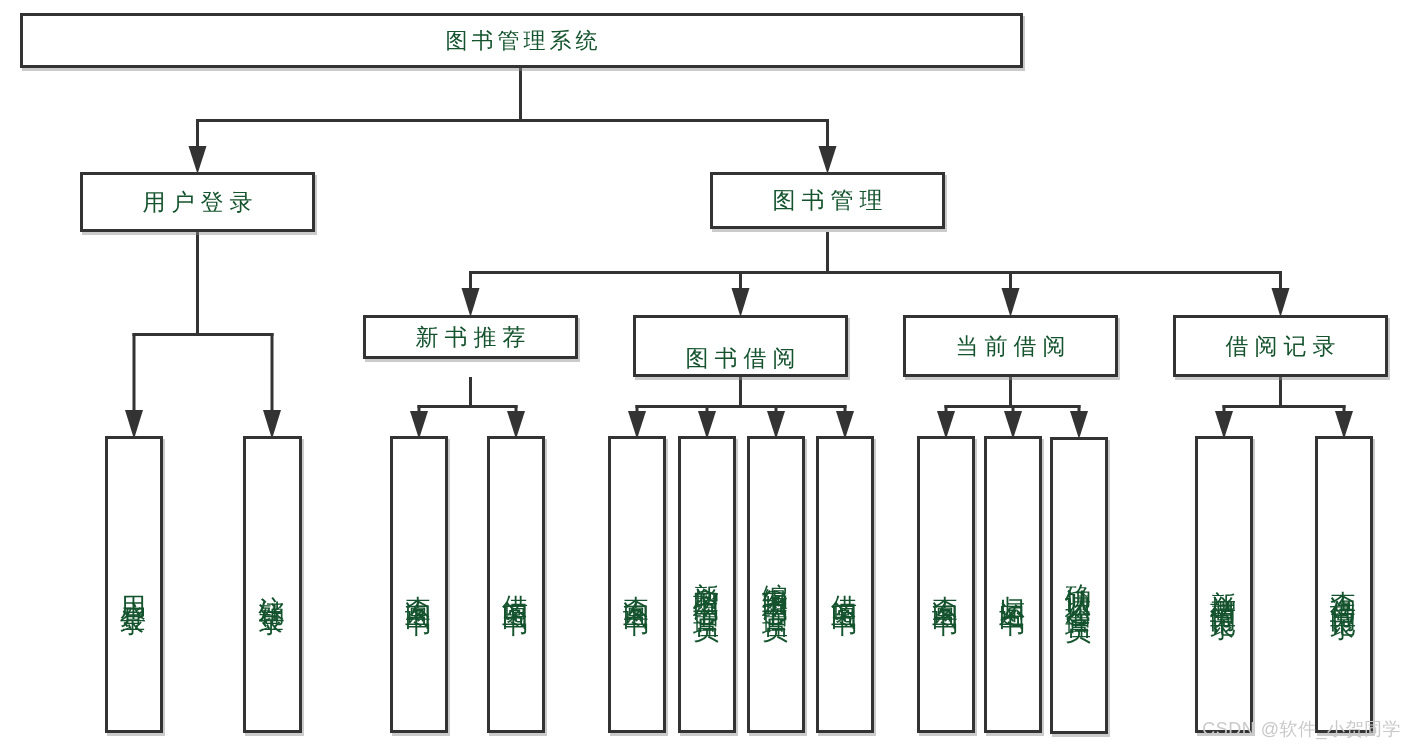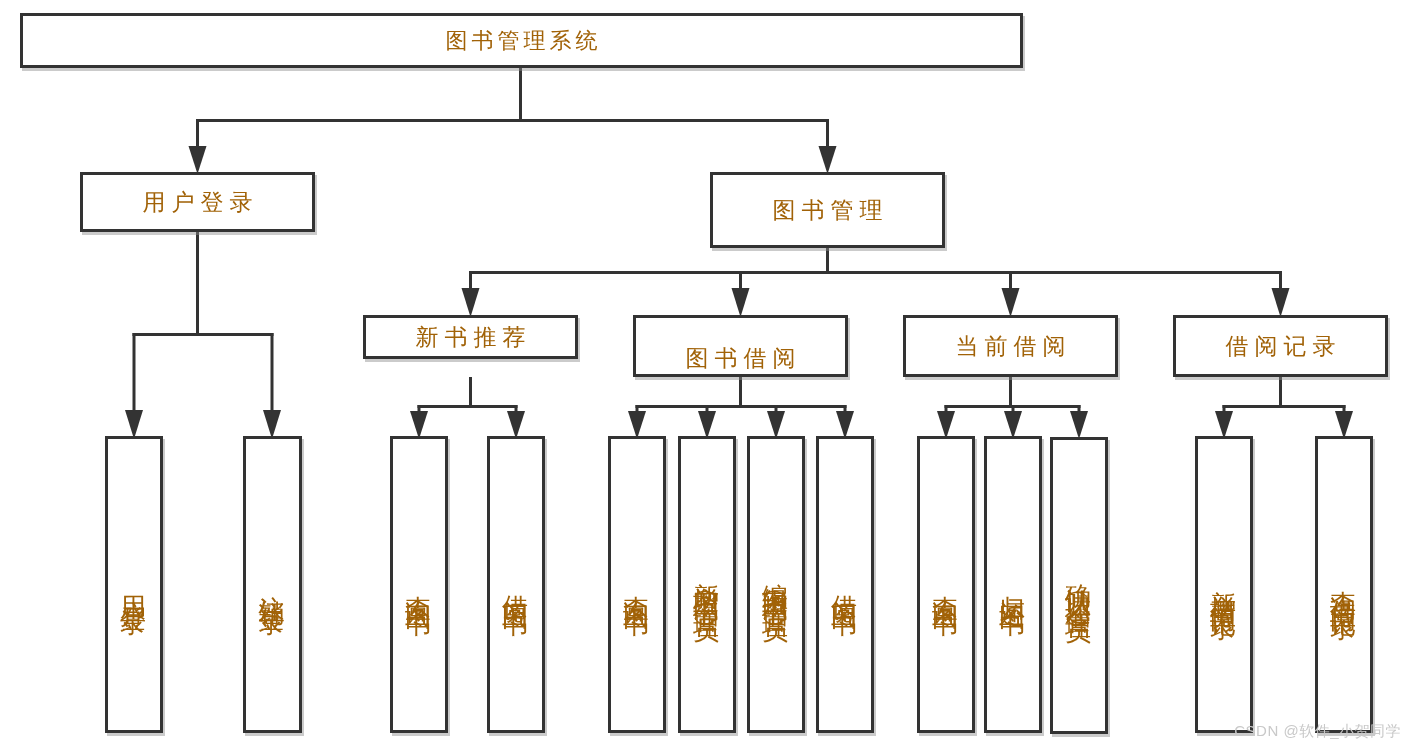--- a/index.html
+++ b/index.html
@@ -16,34 +16,34 @@
   svg.wires polygon { fill:#333333; stroke:none; }
 
   .node {
     position:absolute;
     background:#ffffff;
     border:3px solid #333333;
     box-shadow:2px 3px 0 rgba(140,140,140,0.45);
     display:flex; align-items:center; justify-content:center;
     z-index:2;
   }
-  .node .lbl { color:#a16207; white-space:nowrap; }
+  .node .lbl { color:#14532d; white-space:nowrap; }
   .h .lbl { font-size:23px; letter-spacing:6px; text-indent:6px; }
   .root .lbl { font-size:22px; letter-spacing:4px; text-indent:4px; }
   .v .lbl {
     writing-mode:vertical-rl;
     text-orientation:mixed;
     font-size:26px;
     letter-spacing:5px;
     white-space:normal;
   }
   .watermark {
     position:absolute;
     right:4px; bottom:6px;
-    font-size:15px;
+    font-size:18px;
     color:#c9c9c9;
     letter-spacing:0.5px;
     z-index:6;
   }
 </style>
 </head>
 <body>
 
 <div class="stage">
 
@@ -123,21 +123,21 @@
     </g>
   </svg>
 
   <div class="node h root" style="left:20px; top:13px; width:1003px; height:55px;">
     <span class="lbl">图书管理系统</span>
   </div>
 
   <div class="node h" style="left:80px; top:172px; width:235px; height:60px;">
     <span class="lbl">用户登录</span>
   </div>
-  <div class="node h" style="left:710px; top:172px; width:235px; height:76px;">
+  <div class="node h" style="left:710px; top:172px; width:235px; height:57px;">
     <span class="lbl">图书管理</span>
   </div>
 
   <div class="node h" style="left:363px; top:315px; width:215px; height:44px;">
     <span class="lbl">新书推荐</span>
   </div>
   <div class="node h" style="left:633px; top:315px; width:215px; height:62px;align-items:flex-end;">
     <span class="lbl">图书借阅</span>
   </div>
   <div class="node h" style="left:903px; top:315px; width:215px; height:62px;">

